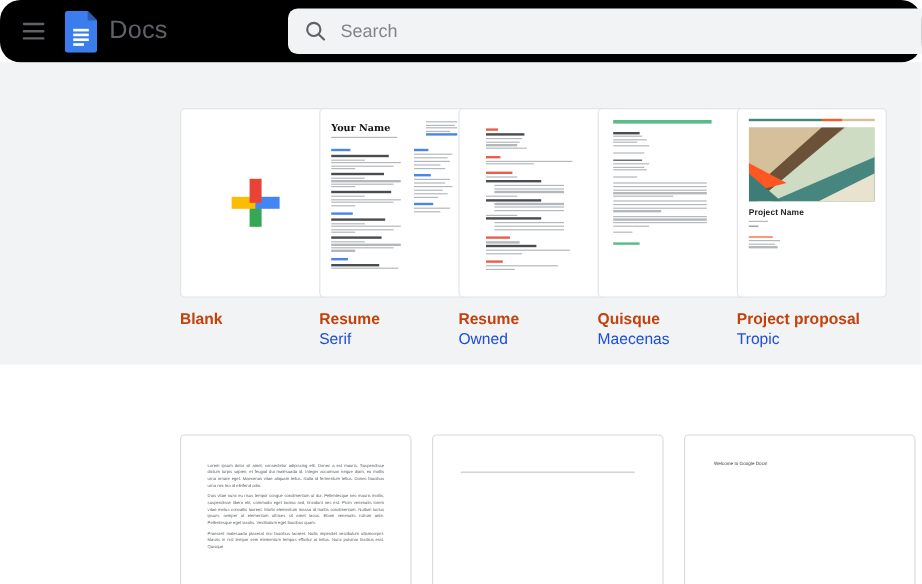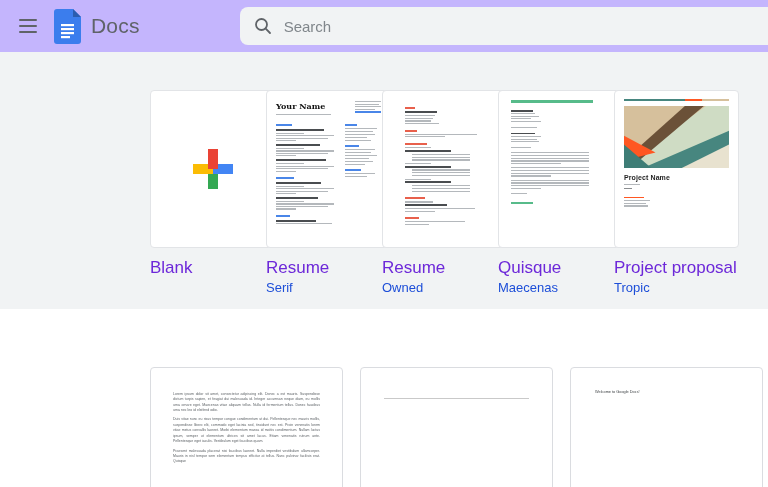--- a/index.html
+++ b/index.html
@@ -1,40 +1,40 @@
 <!DOCTYPE html>
 <html><head>
 <meta charset="utf-8">
 <style>
   * { margin:0; padding:0; box-sizing:border-box; }
   html,body { width:768px; height:487px; overflow:hidden; background:#fff;
               font-family:"Liberation Sans", sans-serif; }
 
   
-  .topbar { height:52px; display:flex; align-items:center; background:#c4b5fd; }
+  .topbar { height:52px; display:flex; align-items:center; background:#000000;border-radius:17px; }
   .menu-btn { width:40px; height:40px; margin-left:8px; display:flex; flex-direction:column;
               justify-content:center; align-items:center; gap:4px; cursor:pointer; border:none; background:none; }
   .menu-btn span { display:block; width:18px; height:2px; background:#5f6368; border-radius:1px; }
   .logo { margin-left:6px; display:flex; align-items:center; cursor:pointer; }
   .app-name { font-size:21px; color:#5f6368; margin-left:10px; letter-spacing:.2px; }
   .searchbar { flex:1; margin-left:100px; margin-right:-8px; height:38px; background:#f1f3f4;
                border-radius:8px; display:flex; align-items:center; padding-left:14px; }
   .searchbar svg { flex:none; }
   .searchbar input { border:none; outline:none; background:transparent; font-size:15px;
                      color:#202124; margin-left:12px; width:80%; font-family:"Liberation Sans",sans-serif; }
   .searchbar input::placeholder { color:#80868b; }
 
   
   .tpl-section { background:#f1f3f4; padding:22px 0 14px 150px; }
   .section-title { font-size:15px; color:#202124; font-weight:400; }
   .tpl-row { display:flex; gap:17px; margin-top:16px; }
   .tcol { width:99px; flex:none; }
   .tcard { width:125px; height:158px; background:#fff; border:1px solid #e2e4e7; border-radius:4px;
            overflow:hidden; position:relative; cursor:pointer; }
-  .tpl-label-title { margin-top:10px; font-size:17px; font-weight:400; color:#6d28d9; white-space:nowrap; }
+  .tpl-label-title { margin-top:10px; font-size:13px; font-weight:700; color:#c2410c; white-space:nowrap; }
   .tpl-label-sub { margin-top:2px; font-size:13px; color:#1d4ed8; min-height:15px; }
 
   
   .plus { position:absolute; left:50%; top:50%; width:40px; height:40px; transform:translate(-50%,-50%); }
   .plus div { position:absolute; }
   .plus .p-green  { left:15px; top:20px; width:10px; height:20px; background:#34a853; }
   .plus .p-yellow { left:0;    top:15px; width:20px; height:10px; background:#fbbc04; }
   .plus .p-blue   { left:20px; top:15px; width:20px; height:10px; background:#4285f4; }
   .plus .p-red    { left:15px; top:0;    width:10px; height:20px; background:#ea4335; }
 

